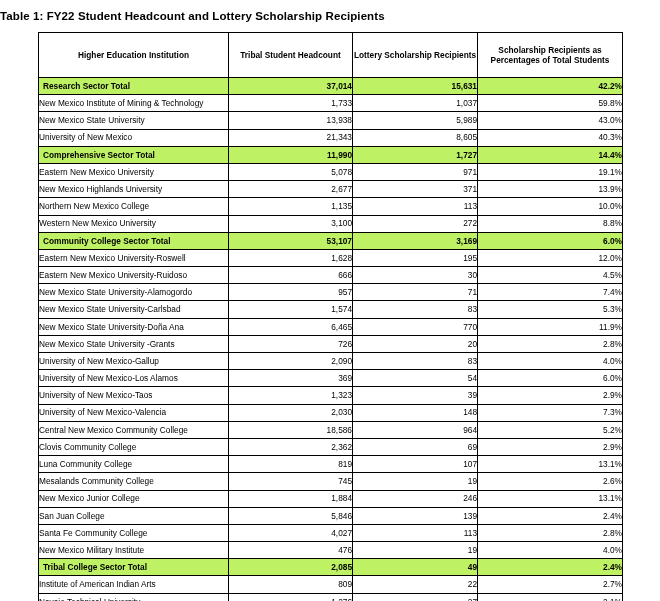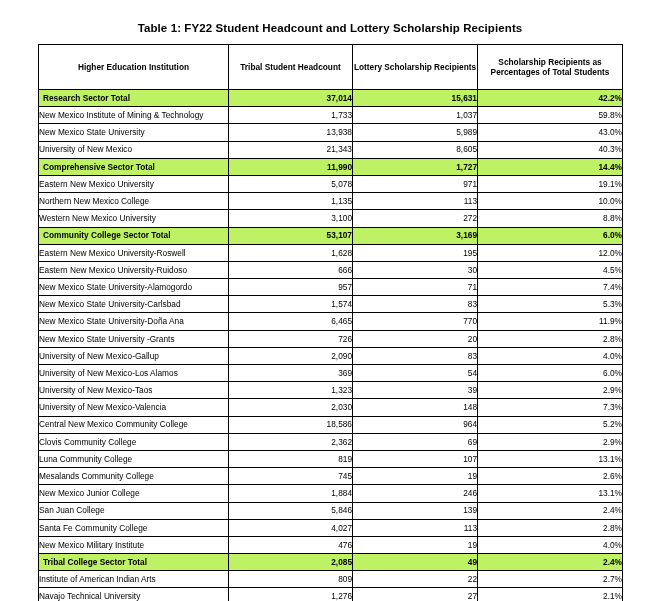--- a/index.html
+++ b/index.html
@@ -14,25 +14,24 @@
     color: #000000;
     overflow: hidden;
   }
   .page {
     position: relative;
     width: 660px;
     height: 601px;
     box-sizing: border-box;
   }
   .title {
-    text-align: center;
     font-size: 11.5px;
     font-weight: bold;
     letter-spacing: 0.1px;
-    padding-top: 22px;
+    padding-top: 10px;
     padding-bottom: 10px;
     color: #000;
   }
   .table-wrap {
     margin: 0 auto;
     width: 584px;
   }
   table.data {
     border-collapse: collapse;
     width: 584px;
@@ -143,20 +142,26 @@
             <td class="num">1,727</td>
             <td class="num">14.4%</td>
           </tr>
           <tr class="item">
             <td class="inst">Eastern New Mexico University</td>
             <td class="num">5,078</td>
             <td class="num">971</td>
             <td class="num">19.1%</td>
           </tr>
           <tr class="item">
+            <td class="inst">New Mexico Highlands University</td>
+            <td class="num">2,677</td>
+            <td class="num">371</td>
+            <td class="num">13.9%</td>
+          </tr>
+          <tr class="item">
             <td class="inst">Northern New Mexico College</td>
             <td class="num">1,135</td>
             <td class="num">113</td>
             <td class="num">10.0%</td>
           </tr>
           <tr class="item">
             <td class="inst">Western New Mexico University</td>
             <td class="num">3,100</td>
             <td class="num">272</td>
             <td class="num">8.8%</td>

